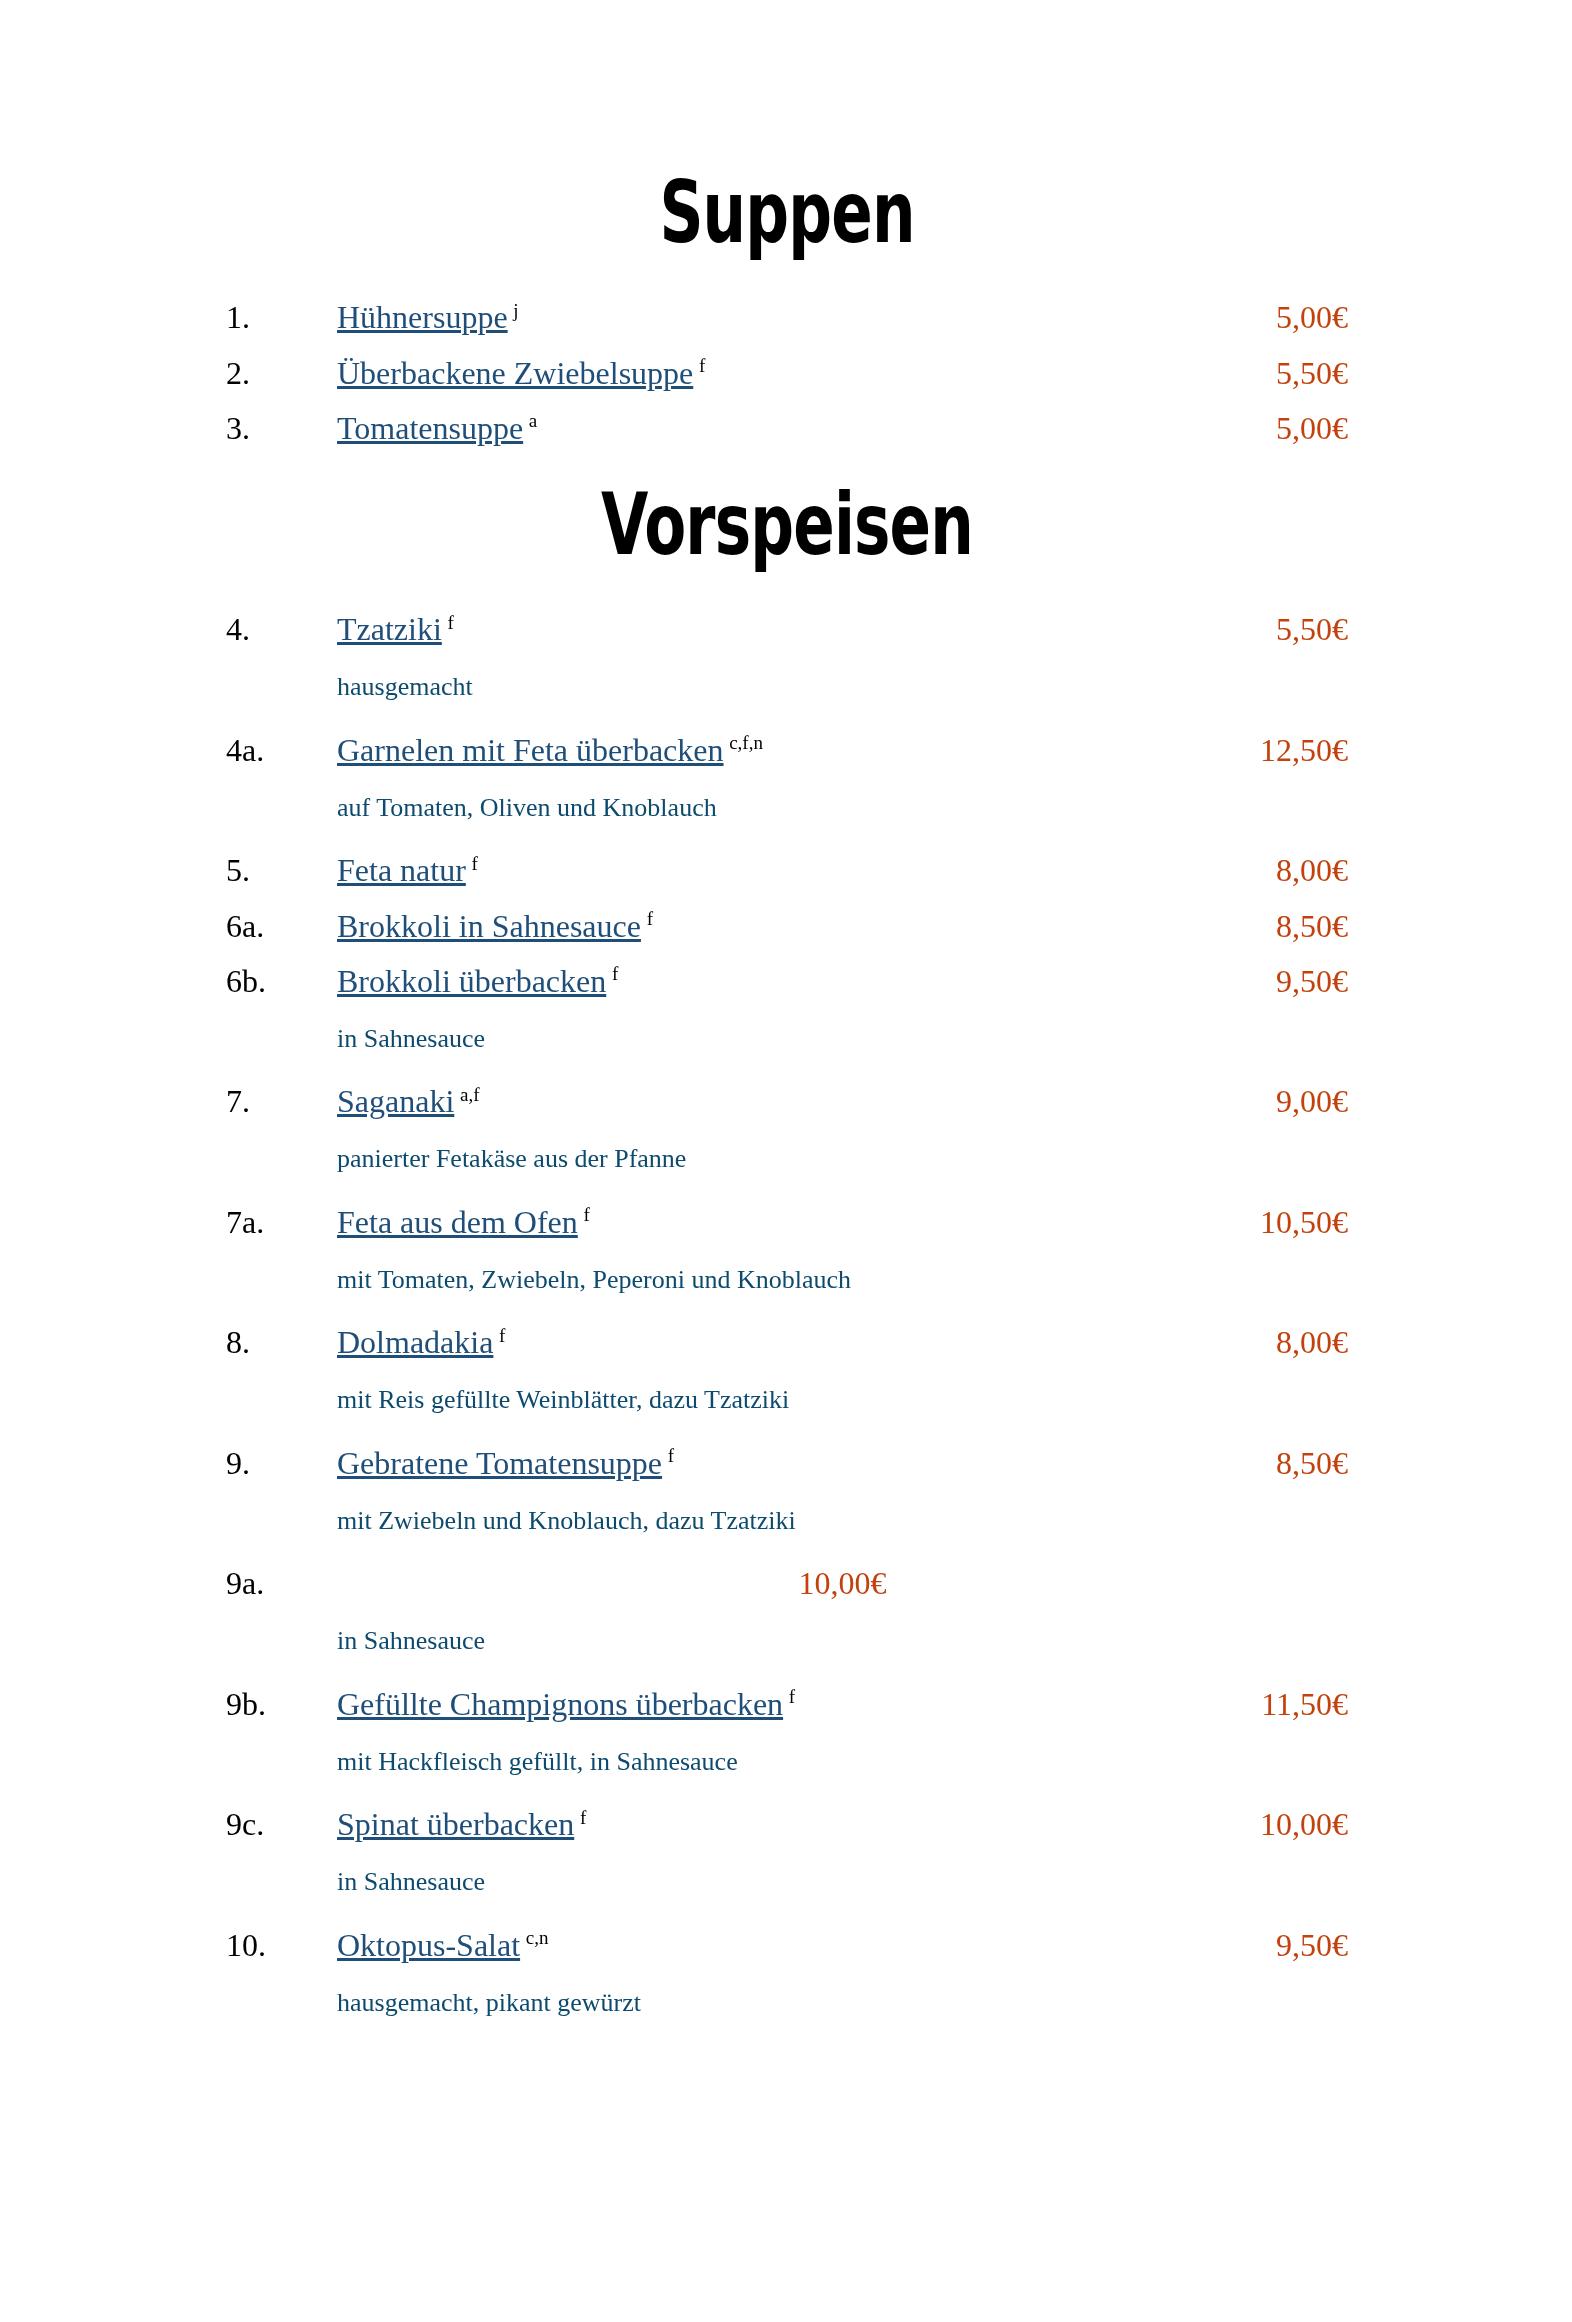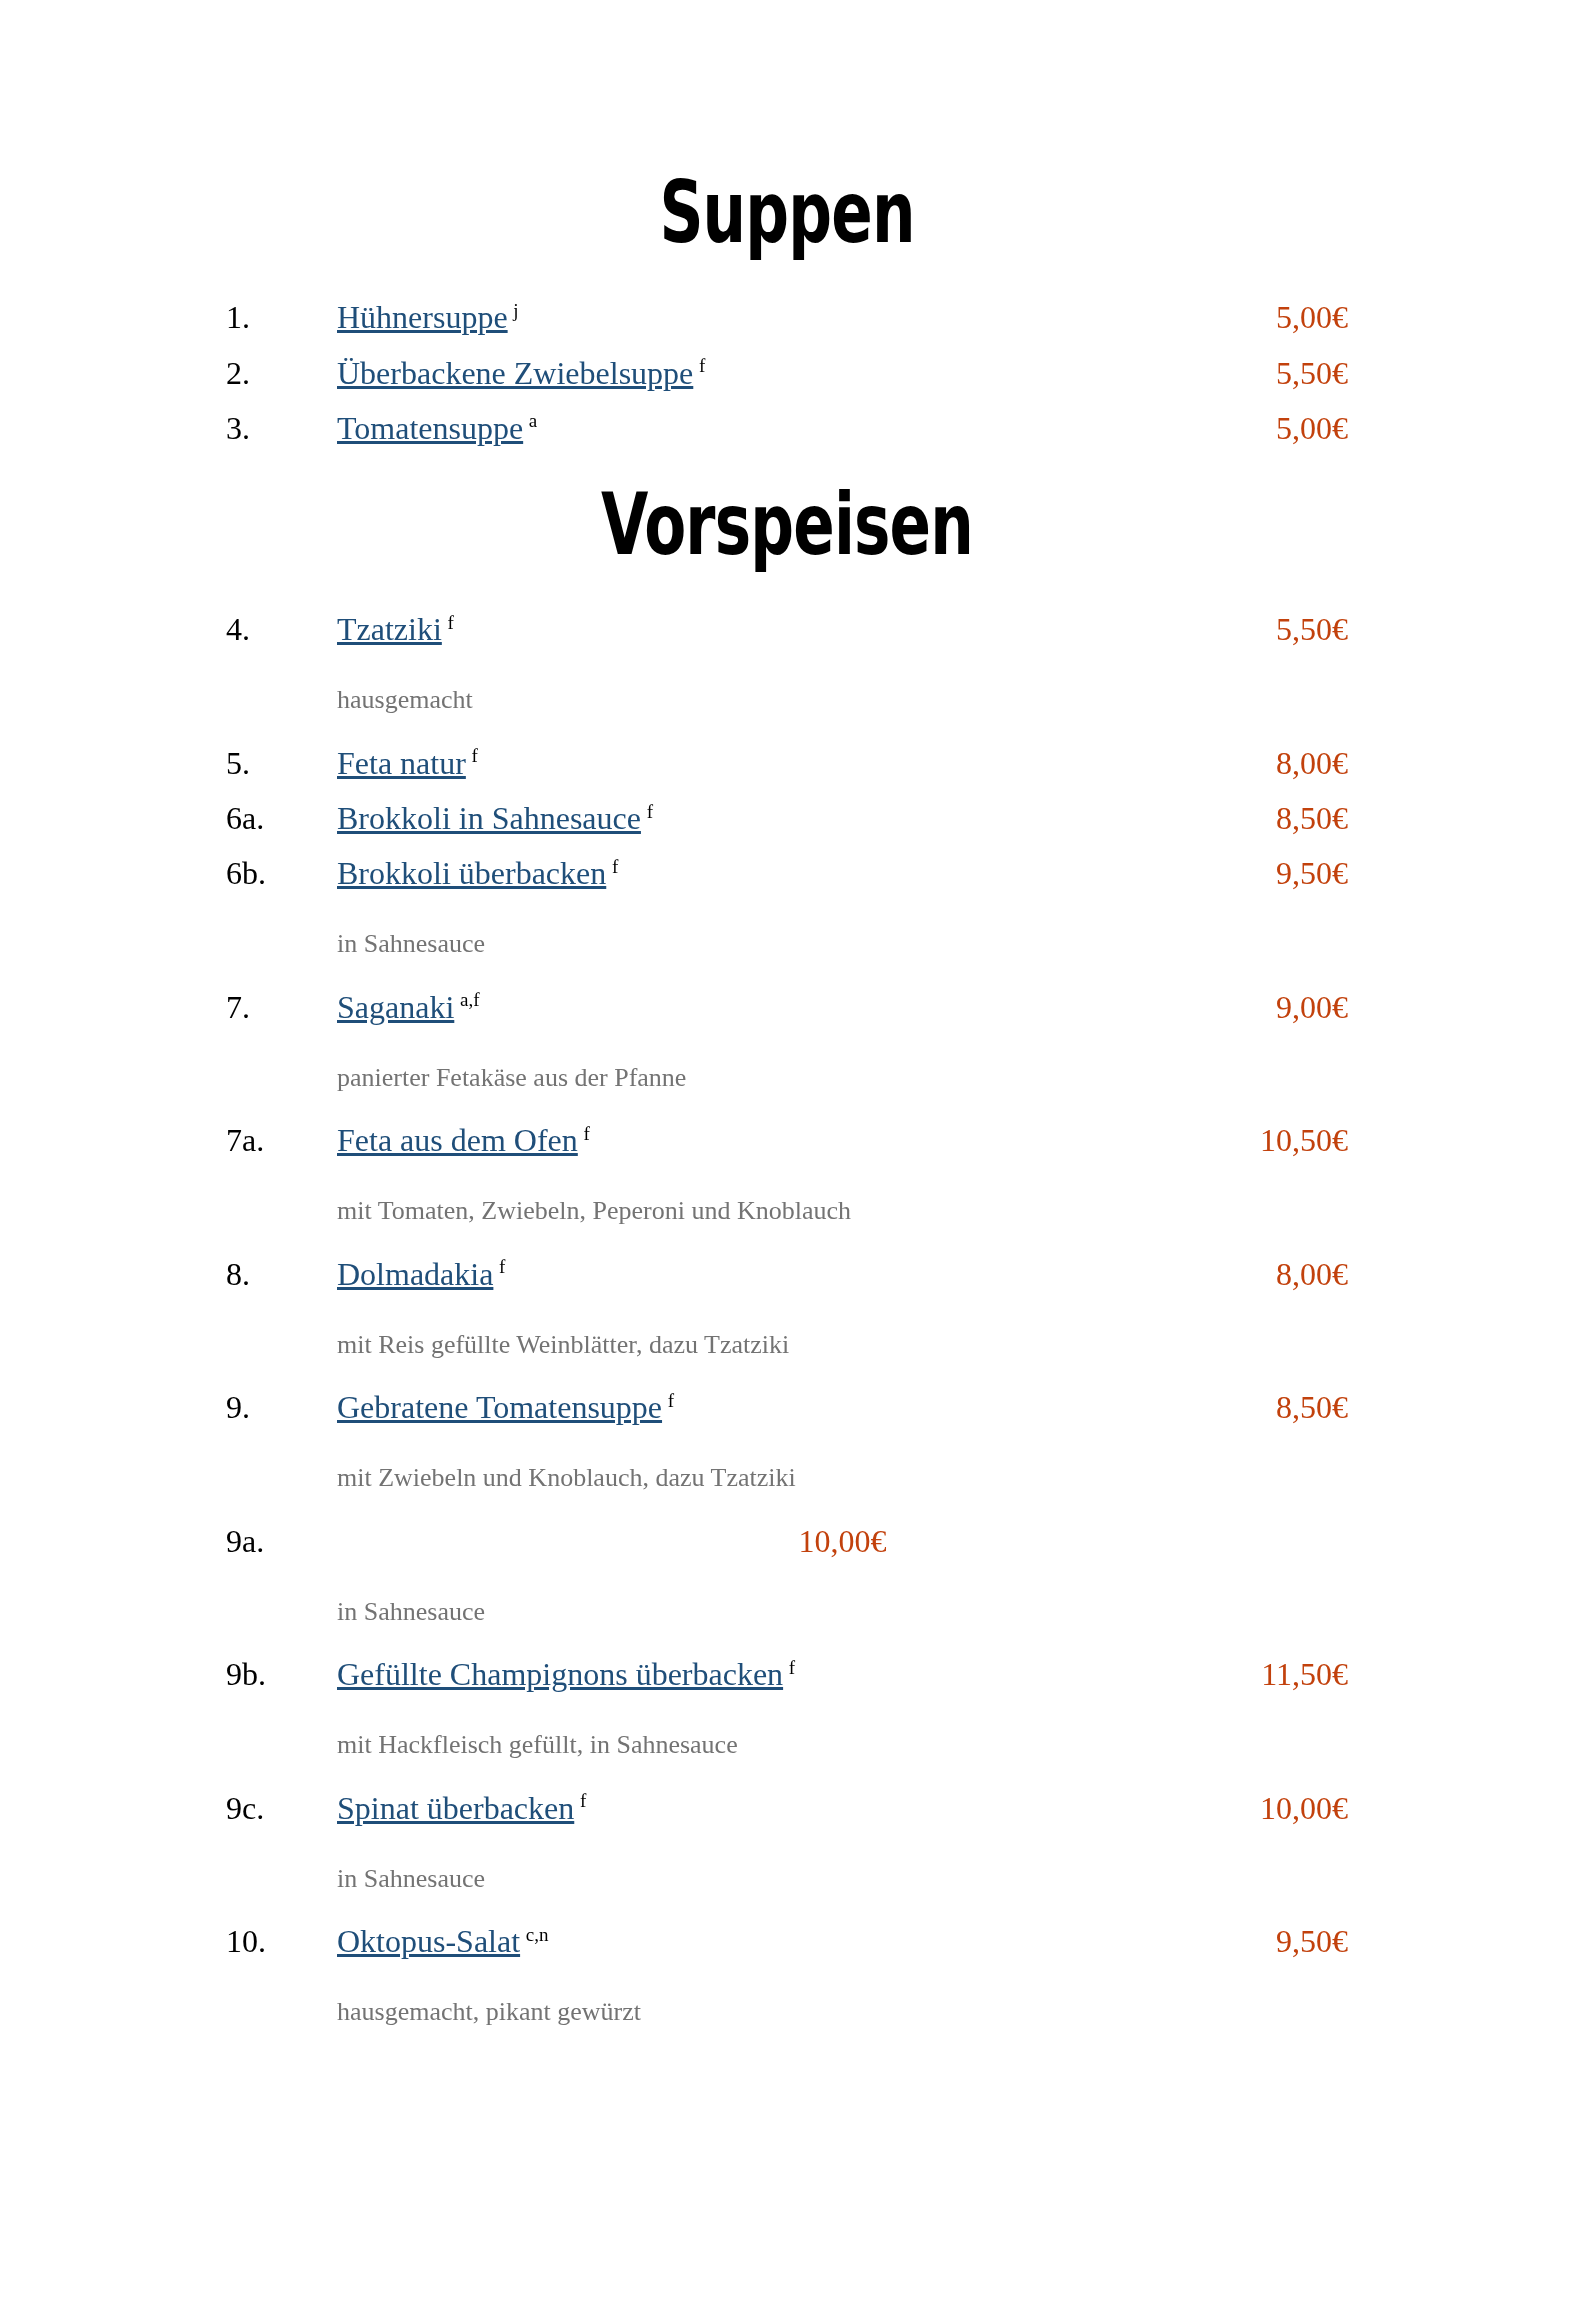--- a/index.html
+++ b/index.html
@@ -62,24 +62,24 @@
     margin-left: 5.7px;
     vertical-align: super;
   }
   .item-price {
     color: #c2410c;
     text-align: center;
     white-space: nowrap;
   }
   .item-description {
     margin-left: 111px;
-    margin-top: 36px;
+    margin-top: 23px;
     font-size: 26px;
     line-height: 28.5px;
-    color: #737373;
+    color: #0c4a6e;
   }
 </style>
 </head>
 <body>
 
 <div class="page">
   <div id="sections-root">
   <section class="menu-section">
     <h1 class="section-title">Suppen</h1>
     <div class="section-items">
@@ -117,20 +117,28 @@
     <div class="section-items">
   <div class="menu-item has-desc">
     <div class="item-line">
       <span class="item-number">4.</span>
       <span class="item-name-wrap"><span class="item-name">Tzatziki</span><sup class="item-allergens">f</sup></span>
       <span class="item-price">5,50€</span>
     </div>
     <div class="item-description">hausgemacht</div>
   </div>
 
+  <div class="menu-item has-desc">
+    <div class="item-line">
+      <span class="item-number">4a.</span>
+      <span class="item-name-wrap"><span class="item-name">Garnelen mit Feta überbacken</span><sup class="item-allergens">c,f,n</sup></span>
+      <span class="item-price">12,50€</span>
+    </div>
+    <div class="item-description">auf Tomaten, Oliven und Knoblauch</div>
+  </div>
 
   <div class="menu-item">
     <div class="item-line">
       <span class="item-number">5.</span>
       <span class="item-name-wrap"><span class="item-name">Feta natur</span><sup class="item-allergens">f</sup></span>
       <span class="item-price">8,00€</span>
     </div>
 
   </div>
 

